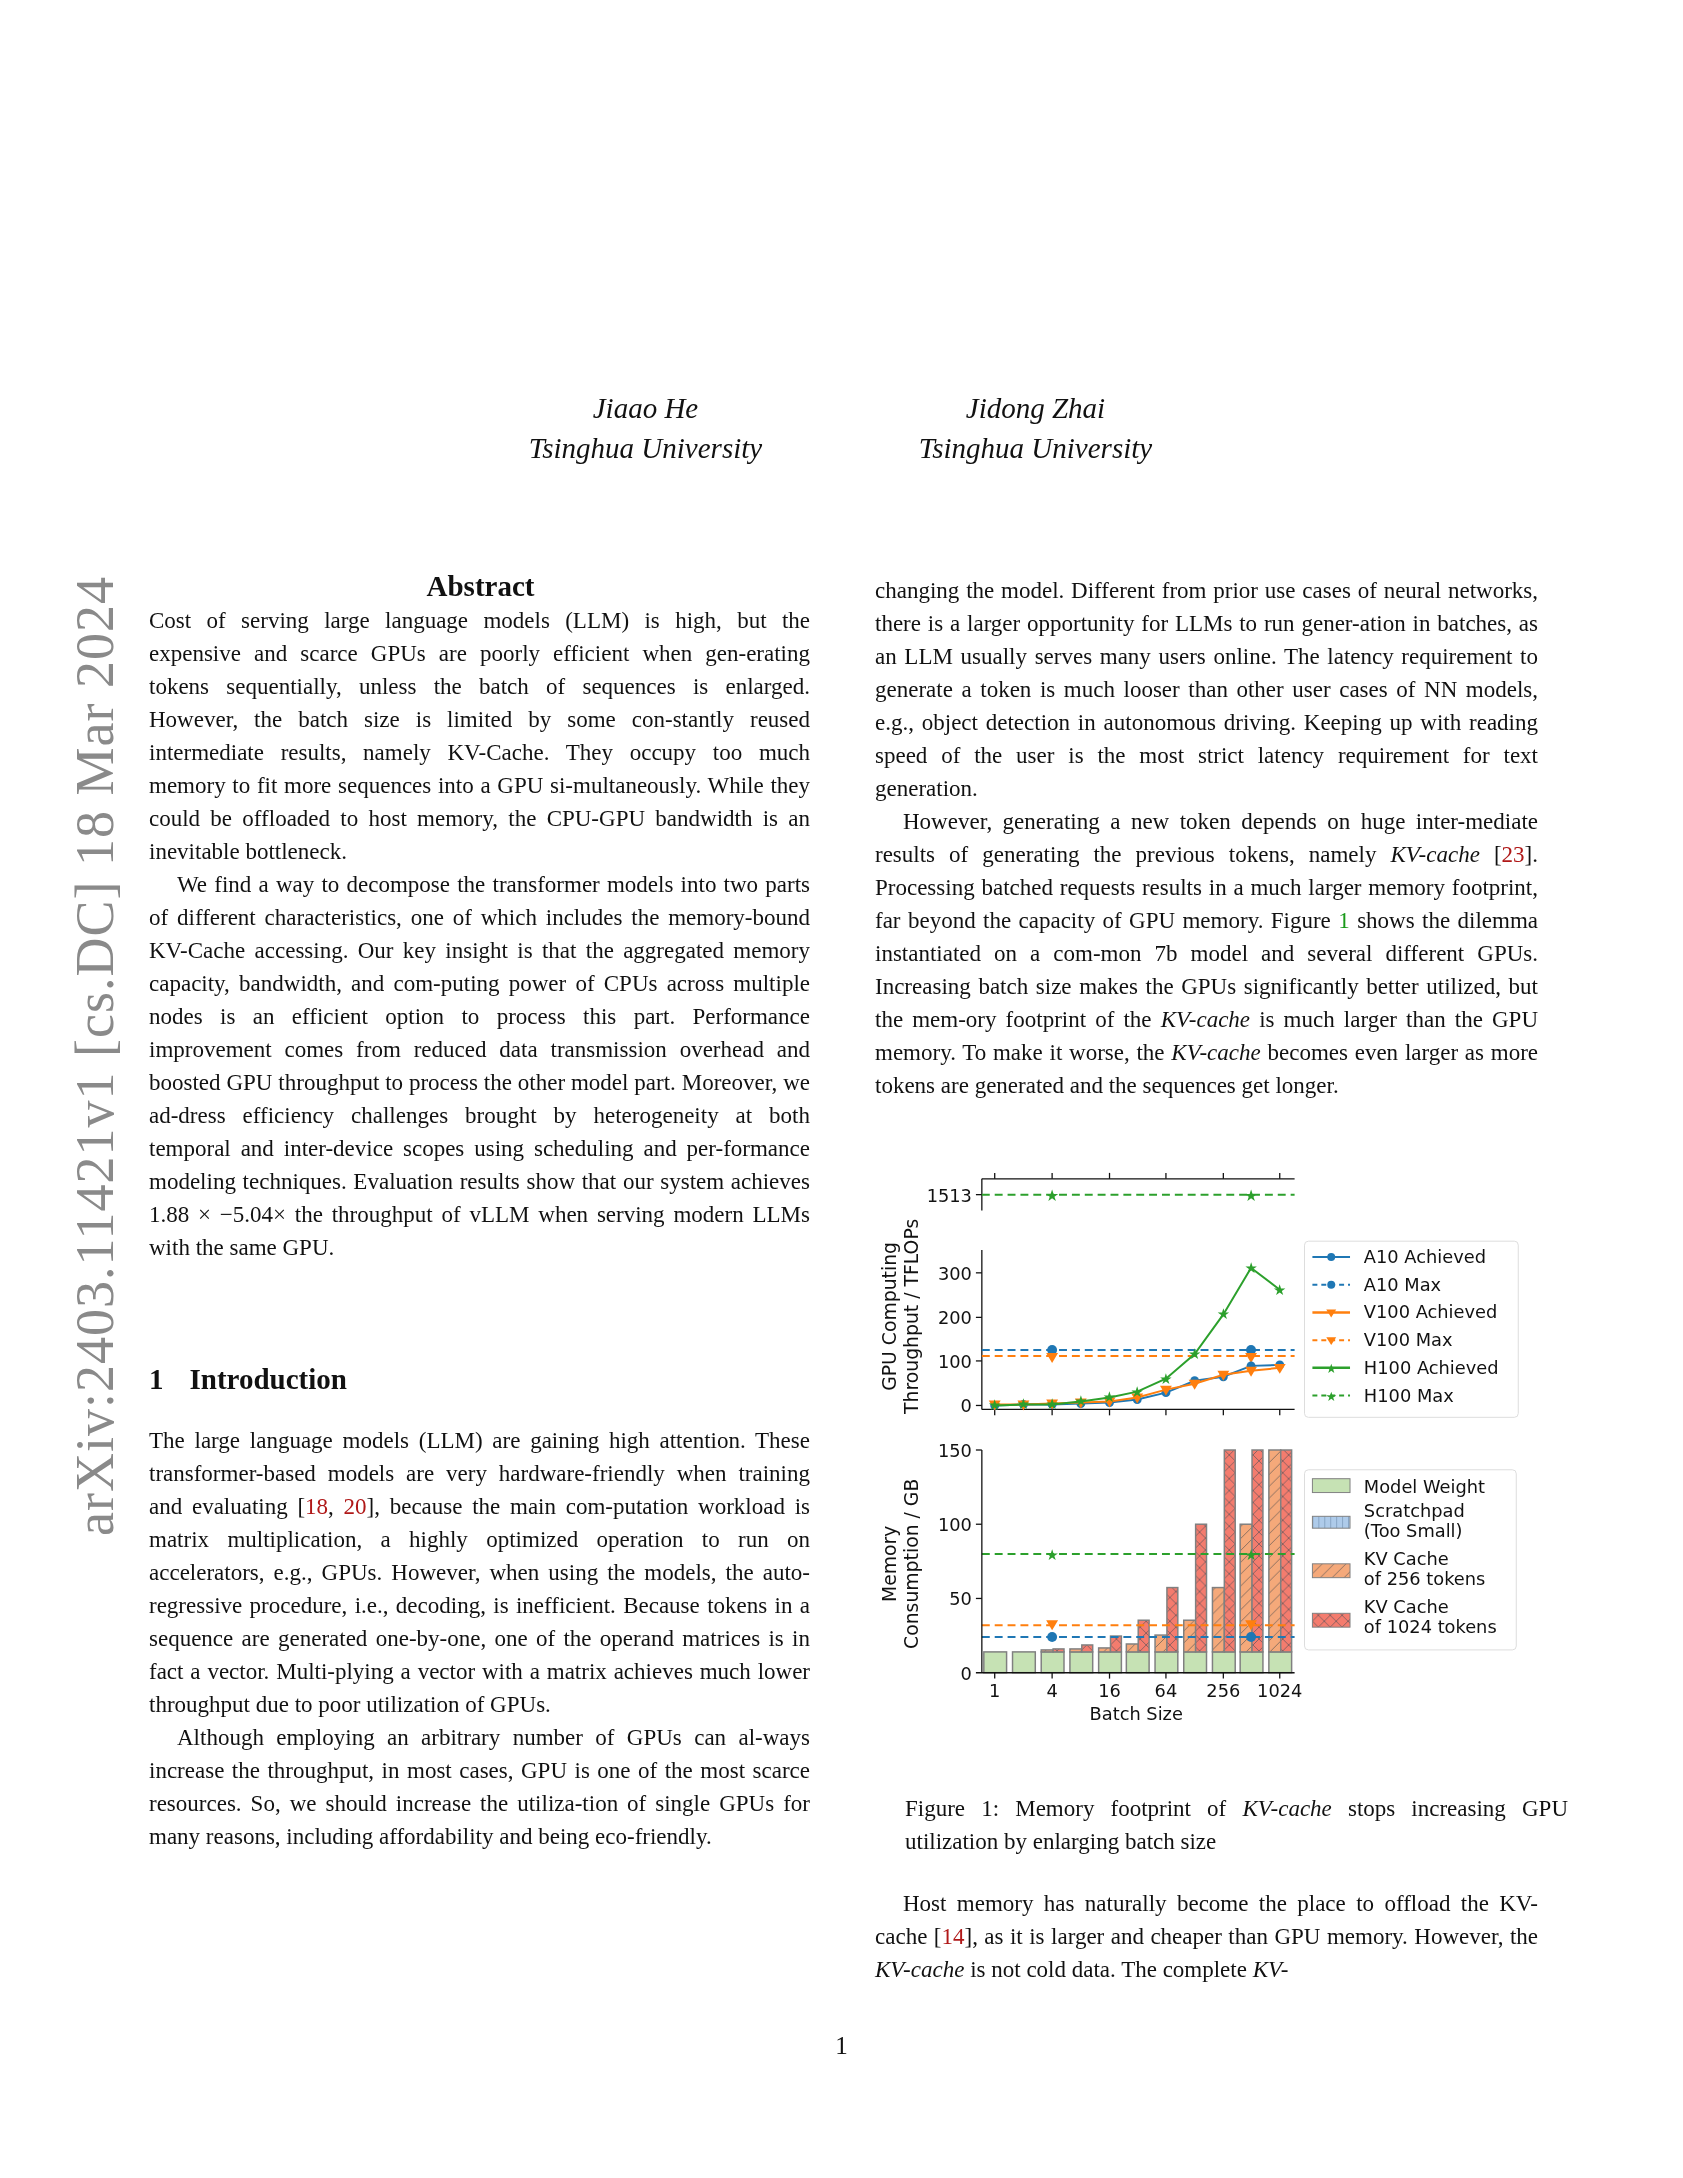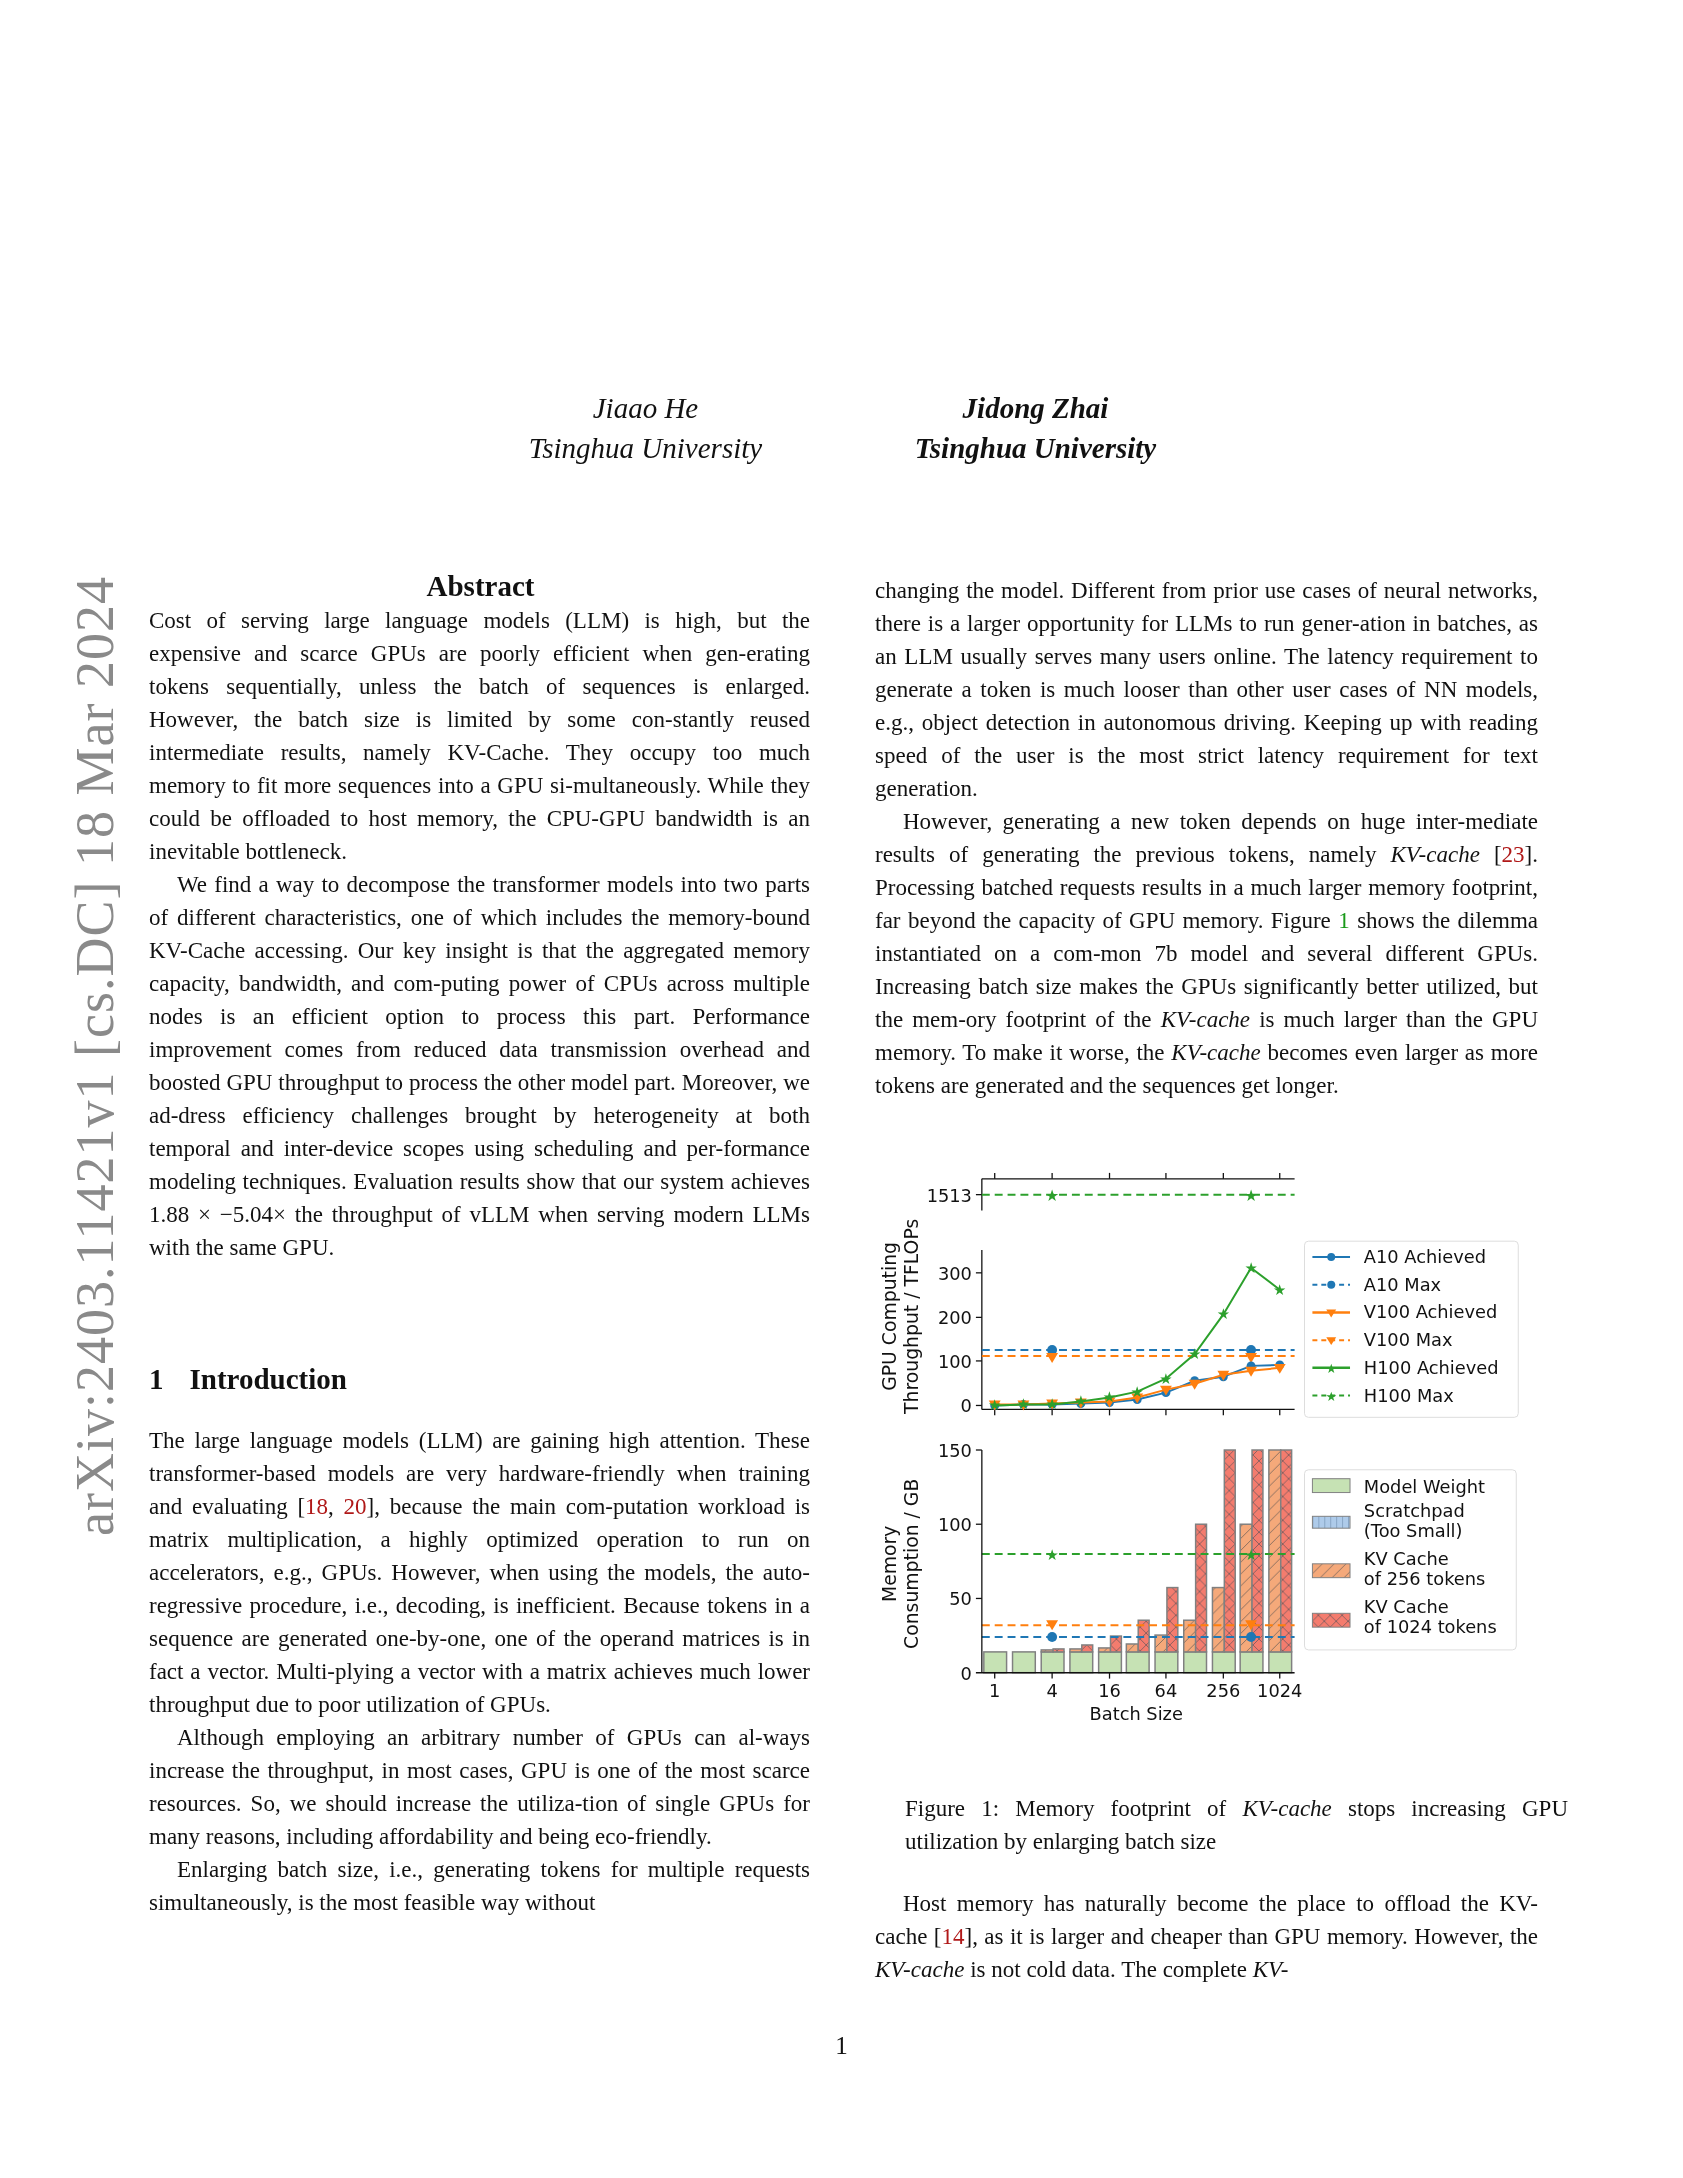--- a/index.html
+++ b/index.html
@@ -26,36 +26,35 @@
 
 <div class="abs side">arXiv:2403.11421v1  [cs.DC]  18 Mar 2024</div>
 
 <div class="abs title">
 </div>
 
 <div class="author" style="left:487px;">
   <div>Jiaao He</div>
   <div>Tsinghua University</div>
 </div>
-<div class="author" style="left:877px;font-weight:bold;">
+<div class="author" style="left:877px;">
   <div>Jidong Zhai</div>
   <div>Tsinghua University</div>
 </div>
 
 <div class="abs abs-h">Abstract</div>
 <div class="abs col" style="left:149px; top:604px; width:661px;">
   <p>Cost of serving large language models (LLM) is high, but the expensive and scarce GPUs are poorly efficient when gen-erating tokens sequentially, unless the batch of sequences is enlarged. However, the batch size is limited by some con-stantly reused intermediate results, namely KV-Cache. They occupy too much memory to fit more sequences into a GPU si-multaneously. While they could be offloaded to host memory, the CPU-GPU bandwidth is an inevitable bottleneck.</p>
   <p class="ind">We find a way to decompose the transformer models into two parts of different characteristics, one of which includes the memory-bound KV-Cache accessing. Our key insight is that the aggregated memory capacity, bandwidth, and com-puting power of CPUs across multiple nodes is an efficient option to process this part. Performance improvement comes from reduced data transmission overhead and boosted GPU throughput to process the other model part. Moreover, we ad-dress efficiency challenges brought by heterogeneity at both temporal and inter-device scopes using scheduling and per-formance modeling techniques. Evaluation results show that our system achieves 1.88 × −5.04× the throughput of vLLM when serving modern LLMs with the same GPU.</p>
 </div>
 
 <div class="abs sec-h"><span class="num">1</span><span>Introduction</span></div>
 <div class="abs col" style="left:149px; top:1424px; width:661px;">
   <p><span>The large language models (LLM) are gaining high attention. These transformer-based models are very hardware-friendly when training and evaluating [</span><span class="cite">18</span><span>, </span><span class="cite">20</span><span>], because the main com-putation workload is matrix multiplication, a highly optimized operation to run on accelerators, e.g., GPUs. However, when using the models, the auto-regressive procedure, i.e., decoding, is inefficient. Because tokens in a sequence are generated one-by-one, one of the operand matrices is in fact a vector. Multi-plying a vector with a matrix achieves much lower throughput due to poor utilization of GPUs.</span></p>
   <p class="ind">Although employing an arbitrary number of GPUs can al-ways increase the throughput, in most cases, GPU is one of the most scarce resources. So, we should increase the utiliza-tion of single GPUs for many reasons, including affordability and being eco-friendly.</p>
-  <p class="ind">Enlarging batch size, i.e., generating tokens for multiple requests simultaneously, is the most feasible way without</p>
 </div>
 
 <div class="abs col" style="left:875px; top:574px; width:663px;">
   <p>changing the model. Different from prior use cases of neural networks, there is a larger opportunity for LLMs to run gener-ation in batches, as an LLM usually serves many users online. The latency requirement to generate a token is much looser than other user cases of NN models, e.g., object detection in autonomous driving. Keeping up with reading speed of the user is the most strict latency requirement for text generation.</p>
   <p class="ind"><span>However, generating a new token depends on huge inter-mediate results of generating the previous tokens, namely </span><i>KV-cache</i> [<span class="cite">23</span>]<span>. Processing batched requests results in a much larger memory footprint, far beyond the capacity of GPU memory. Figure </span><span class="figref">1</span><span> shows the dilemma instantiated on a com-mon 7b model and several different GPUs. Increasing batch size makes the GPUs significantly better utilized, but the mem-ory footprint of the </span><i>KV-cache</i><span> is much larger than the GPU memory. To make it worse, the </span><i>KV-cache</i><span> becomes even larger as more tokens are generated and the sequences get longer.</span></p>
 </div>
 
 <svg class="abs" style="left:871px; top:1158px;" width="673" height="584" viewBox="880 1170 680 590">
   <defs>
     <pattern id="diag" width="12" height="12" patternUnits="userSpaceOnUse">

